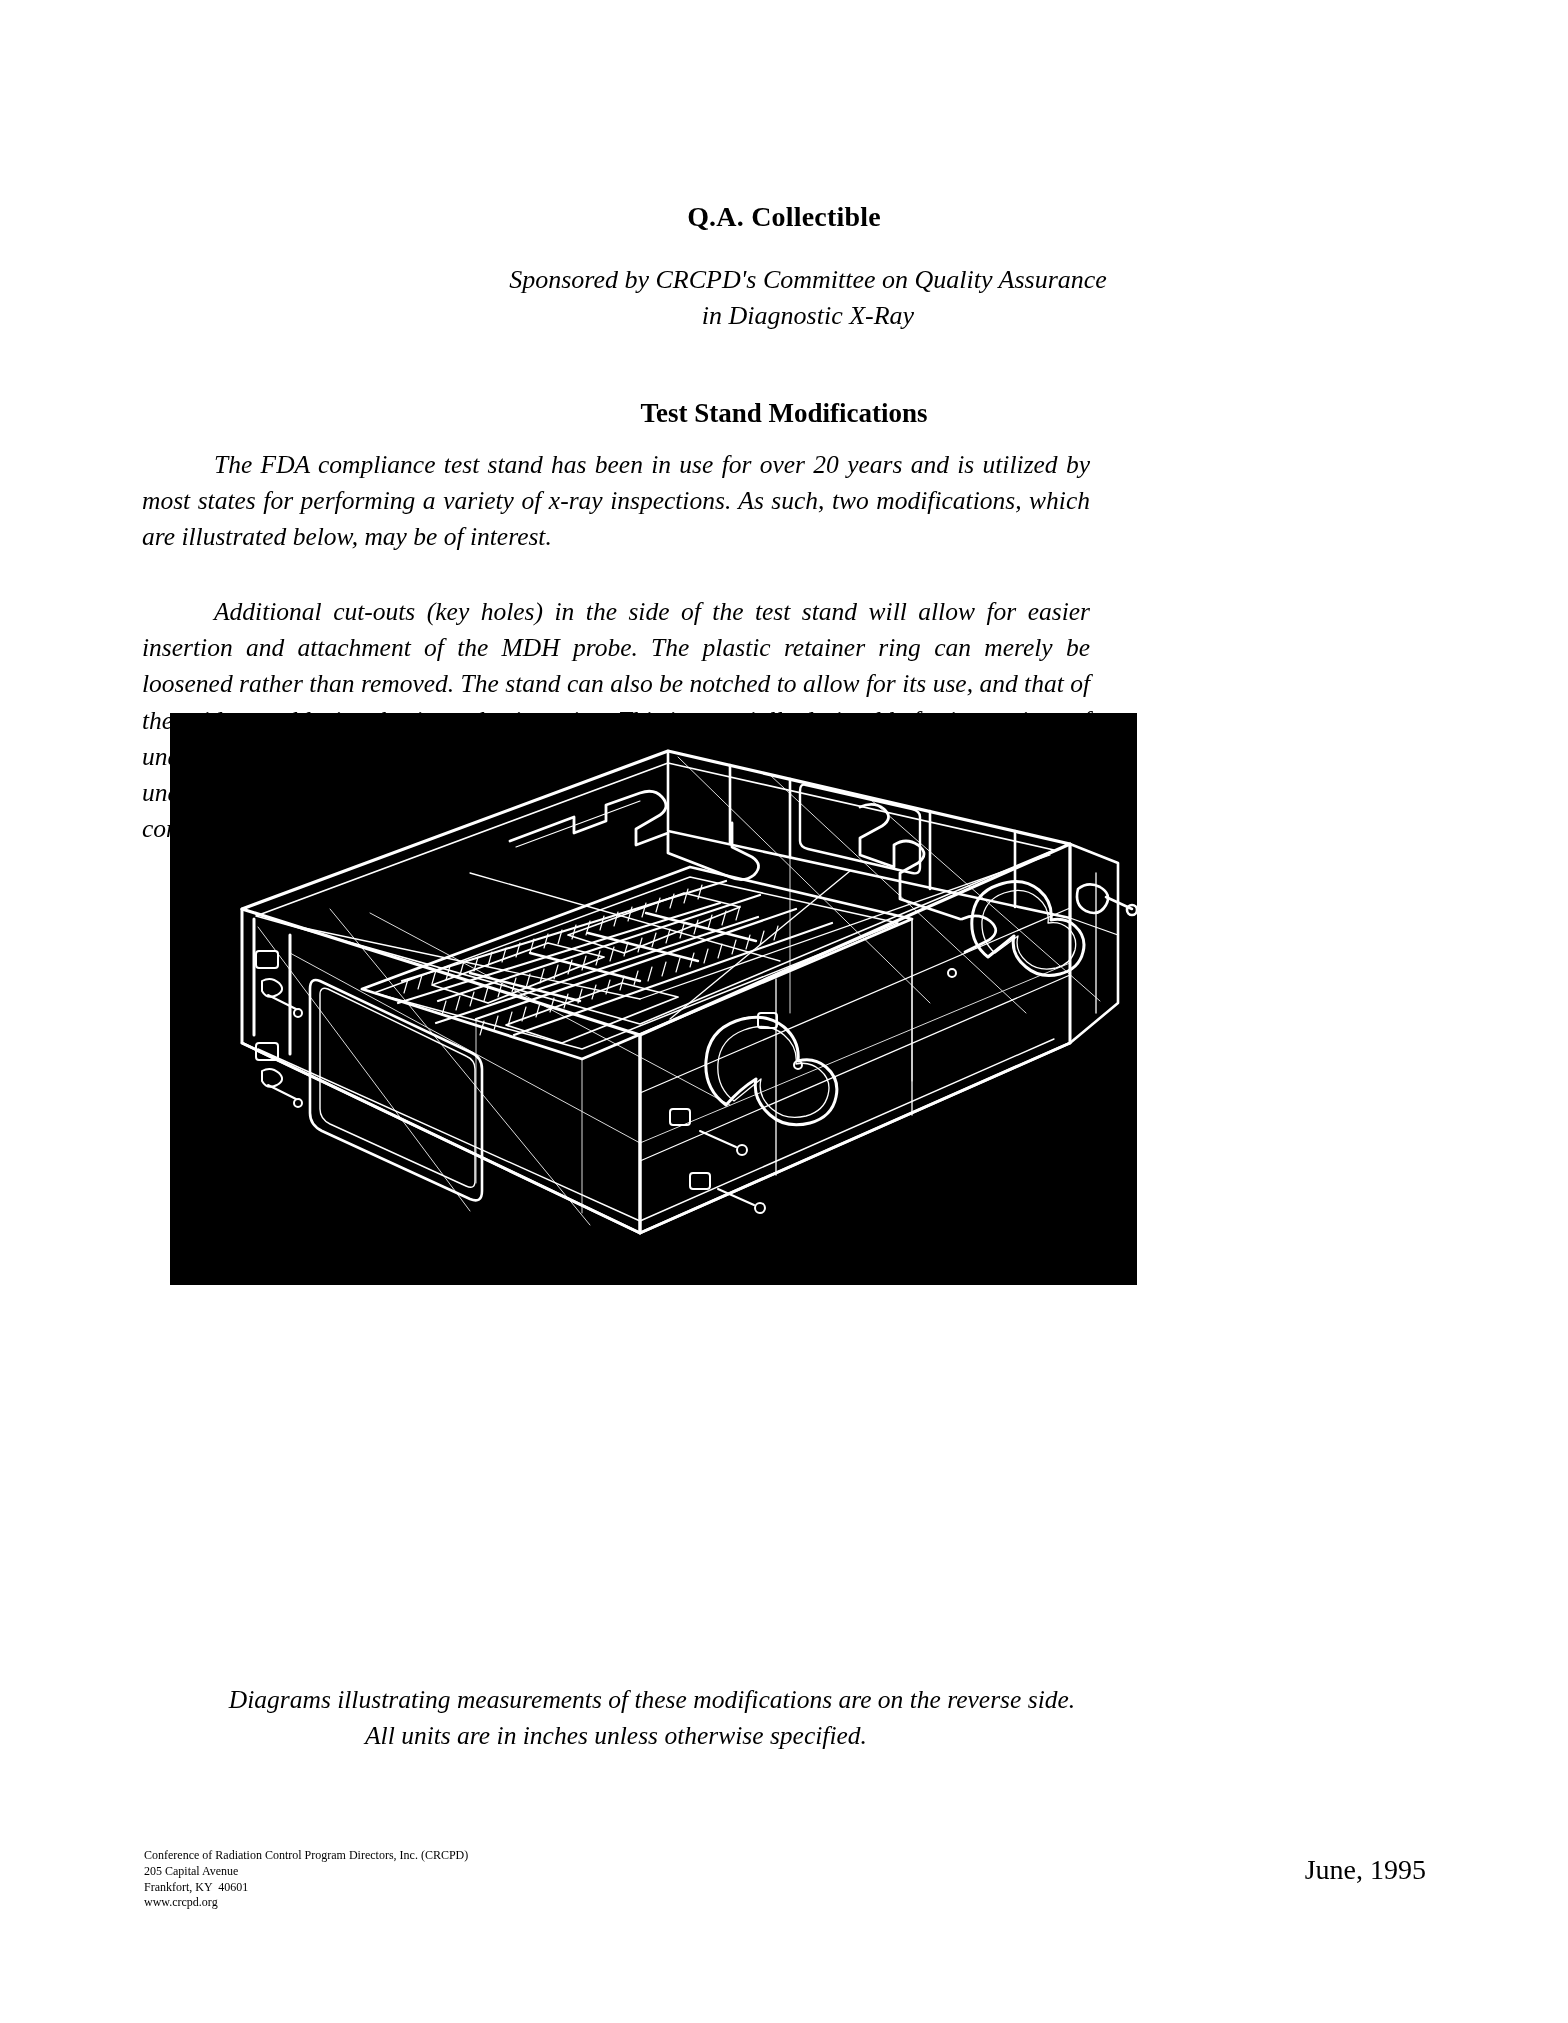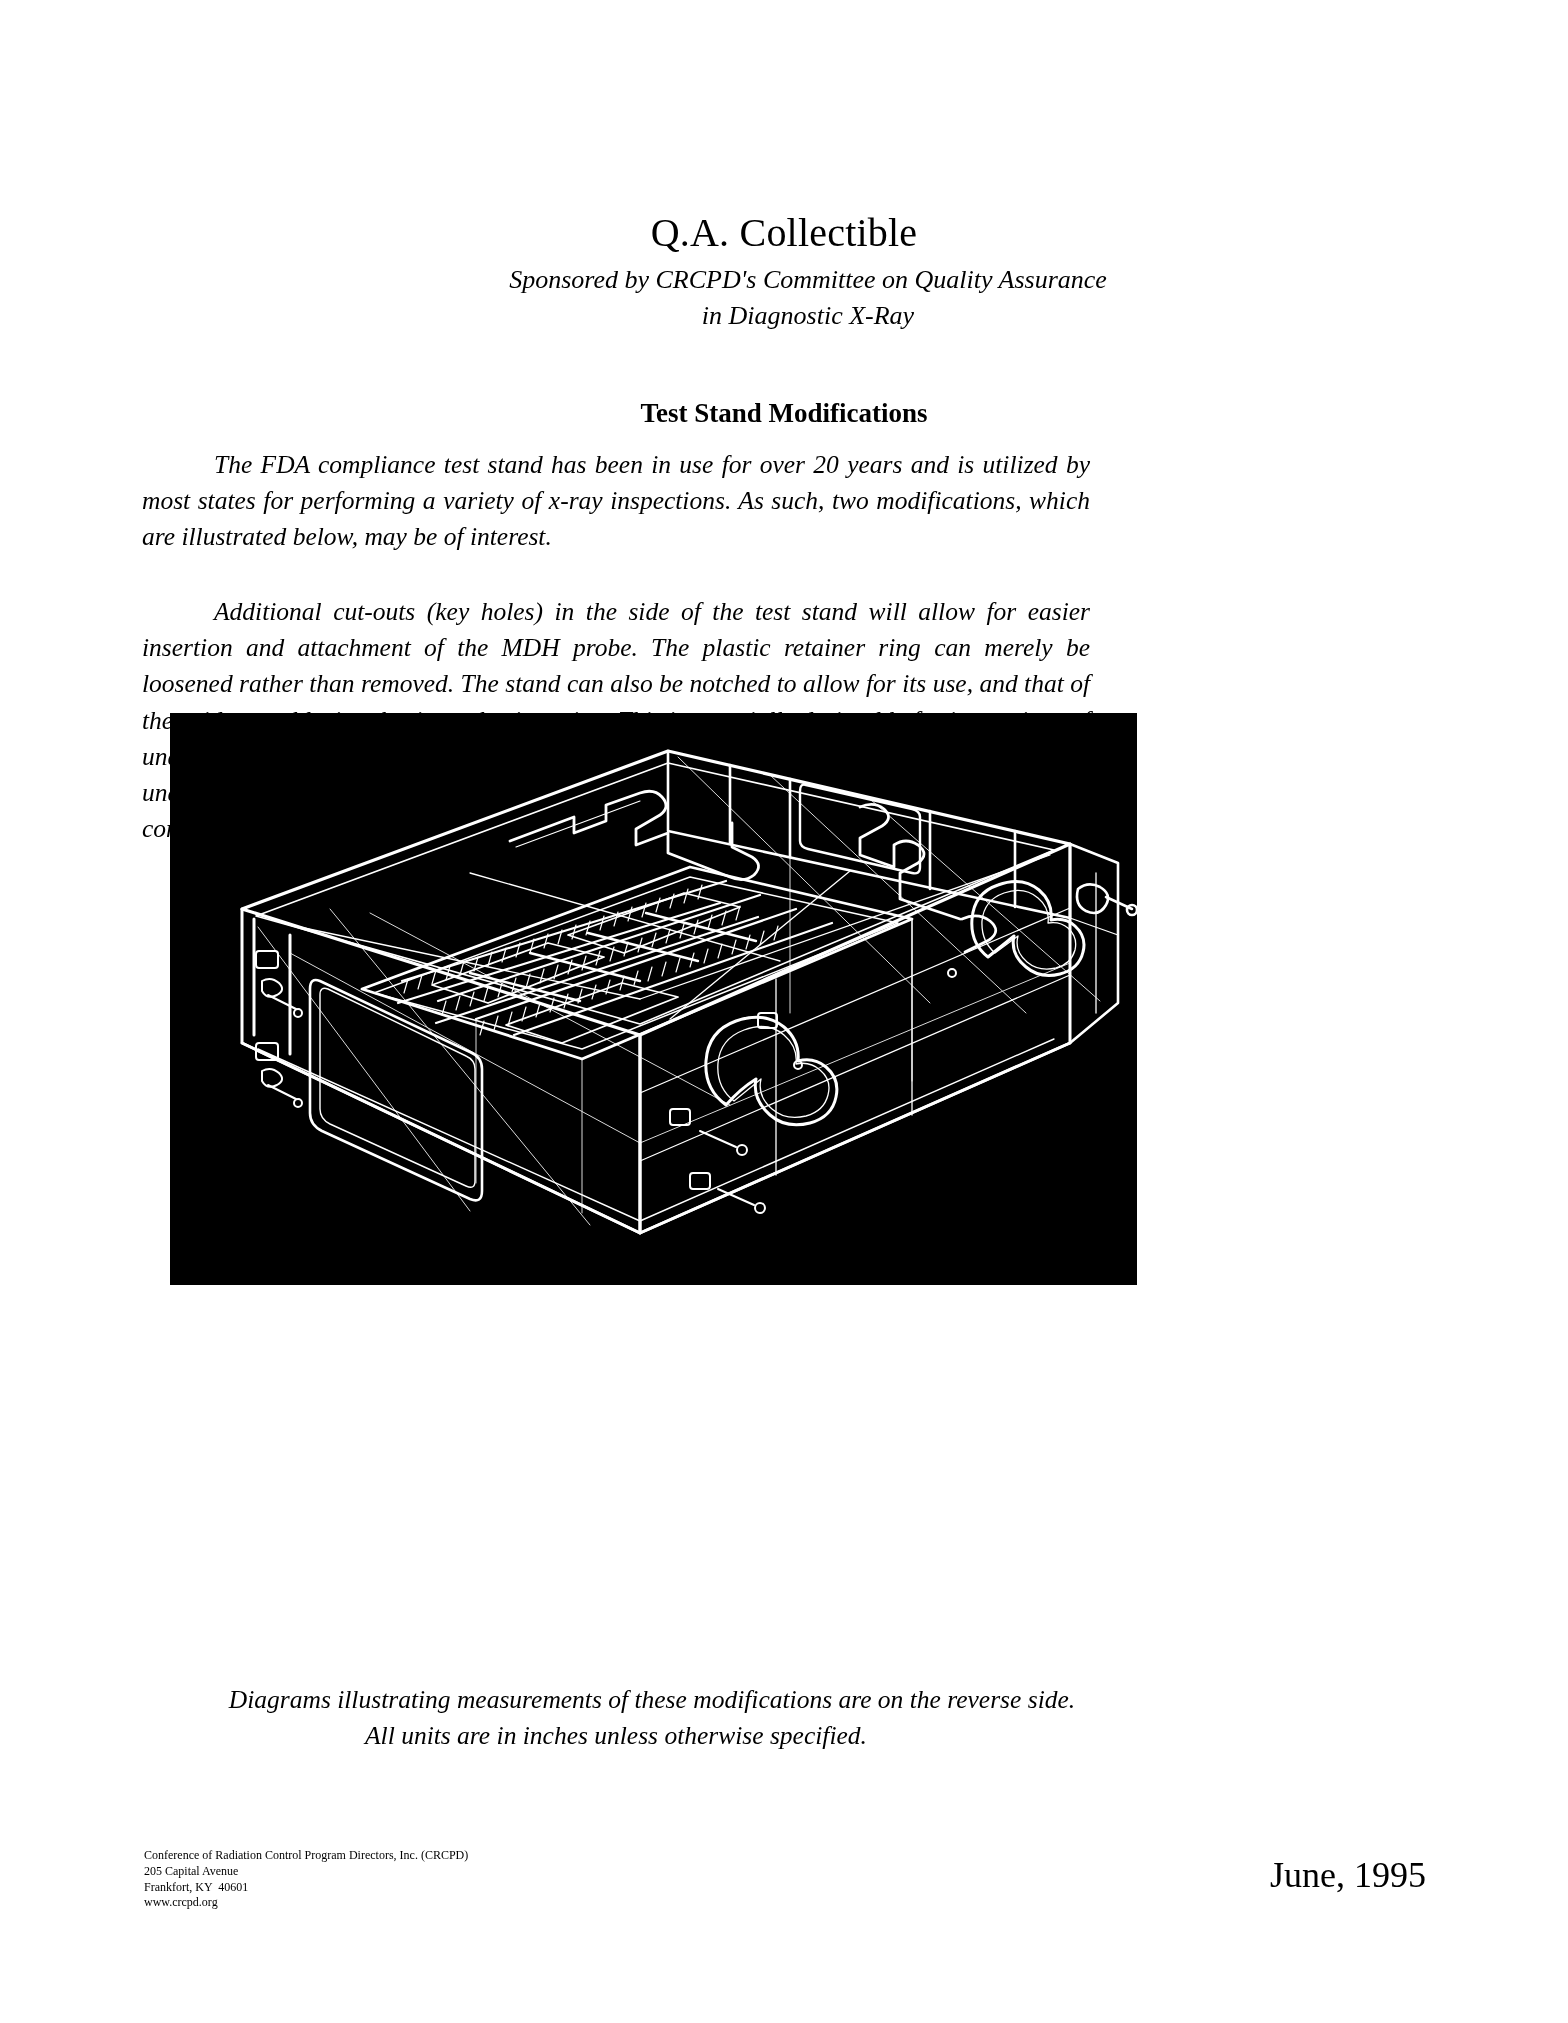--- a/index.html
+++ b/index.html
@@ -23,22 +23,22 @@
     box-sizing: border-box;
   }
 
   
   .doc-title {
     position: absolute;
     left: 0;
     right: 0;
     top: 182px;
     text-align: center;
-    font-weight: normal;
-    font-size: 40px;
+    font-weight: bold;
+    font-size: 28px;
     letter-spacing: 0.2px;
   }
   .doc-subtitle {
     position: absolute;
     left: 0;
     right: 0;
     top: 262px;
     text-align: center;
     font-style: italic;
     font-size: 26px;
@@ -101,21 +101,21 @@
     font-size: 12px;
     line-height: 1.32;
     font-family: "Liberation Serif", "DejaVu Serif", serif;
   }
   .footer-address .addr-line { display: block; white-space: pre; }
 
   .footer-date {
     position: absolute;
     right: 142px;
     top: 1854px;
-    font-size: 36px;
+    font-size: 28px;
     text-align: right;
   }
 </style>
 </head>
 <body>
 
 <div class="page">
 
   <h1 class="doc-title">Q.A. Collectible</h1>
 

